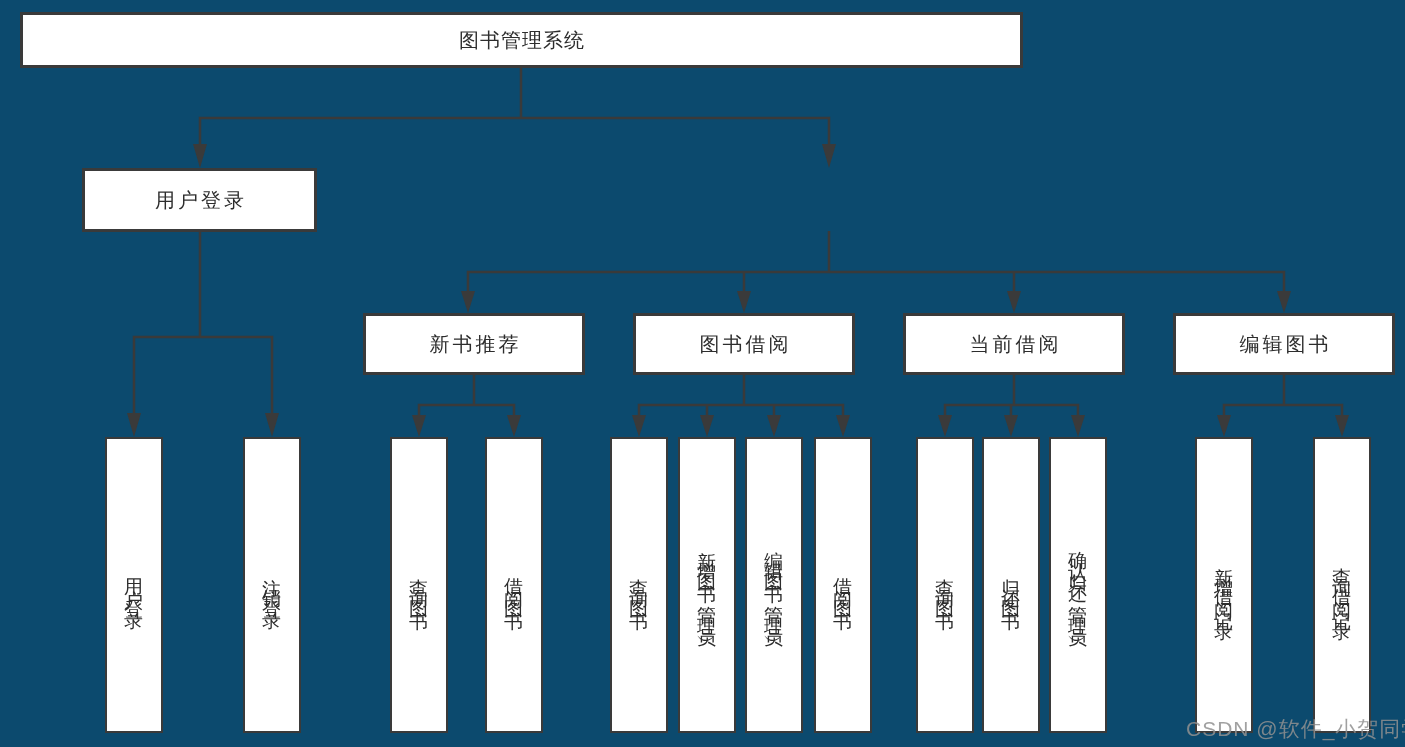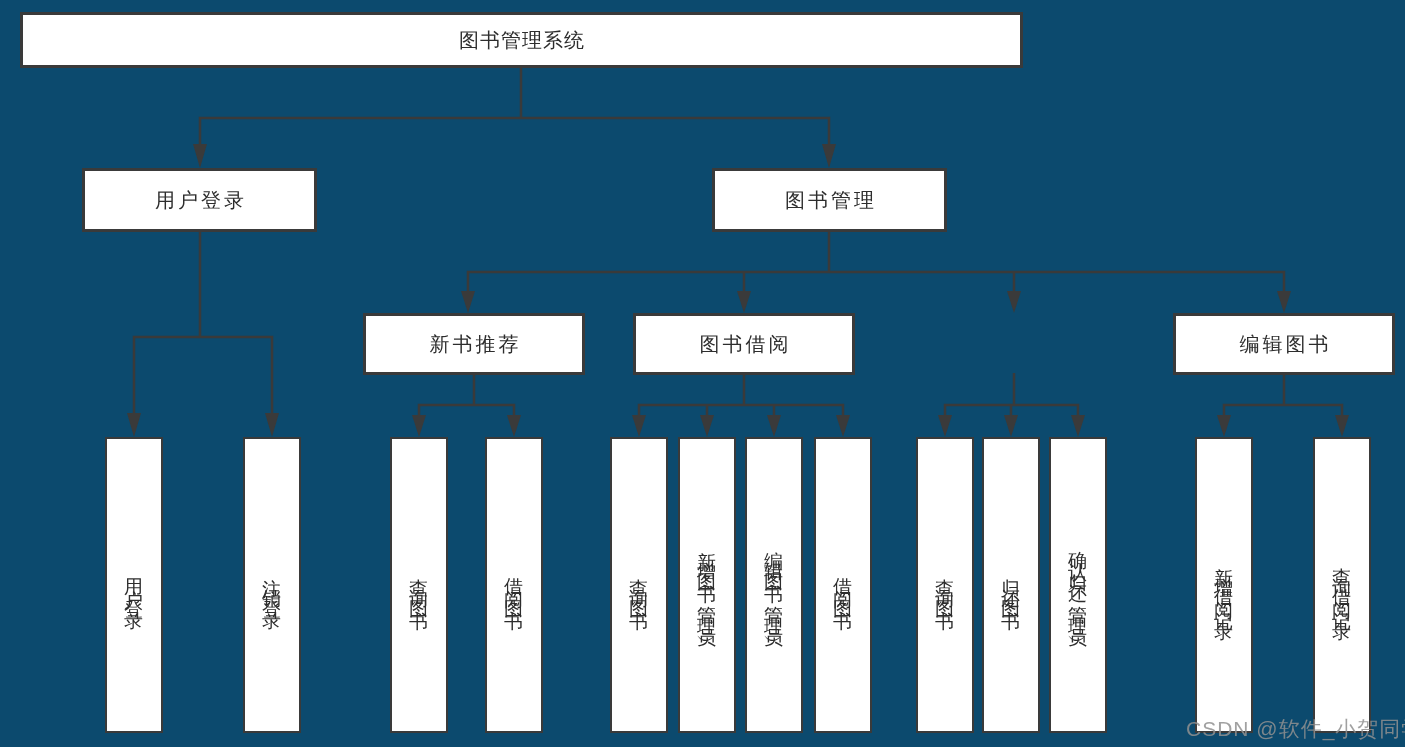--- a/index.html
+++ b/index.html
@@ -93,24 +93,24 @@
       <polygon points="1004,415 1018,415 1011,437"></polygon>
       <polygon points="1071,415 1085,415 1078,437"></polygon>
       <polygon points="1217,415 1231,415 1224,437"></polygon>
       <polygon points="1335,415 1349,415 1342,437"></polygon>
     </g>
   </svg>
 
   <div class="node root" style="left:20px; top:12px; width:1003px; height:56px">图书管理系统</div>
 
   <div class="node" style="left:82px; top:168px; width:235px; height:64px">用户登录</div>
-  <div class="node" style="left:712px; top:168px; width:235px; height:64px">图书管理</div>
 
   <div class="node" style="left:633px; top:313px; width:222px; height:62px">图书借阅</div>
   <div class="node" style="left:363px; top:313px; width:222px; height:62px">新书推荐</div>
+  <div class="node" style="left:903px; top:313px; width:222px; height:62px">当前借阅</div>
   <div class="node" style="left:1173px; top:313px; width:222px; height:62px">编辑图书</div>
 
   <div class="node leaf" style="left:105px; top:437px; width:58px; height:296px">用户登录</div>
   <div class="node leaf" style="left:243px; top:437px; width:58px; height:296px">注销登录</div>
 
   <div class="node leaf" style="left:390px; top:437px; width:58px; height:296px">查询图书</div>
   <div class="node leaf" style="left:485px; top:437px; width:58px; height:296px">借阅图书</div>
 
   <div class="node leaf" style="left:610px; top:437px; width:58px; height:296px">查询图书</div>
   <div class="node leaf" style="left:678px; top:437px; width:58px; height:296px">新增图书（管理员）</div>

